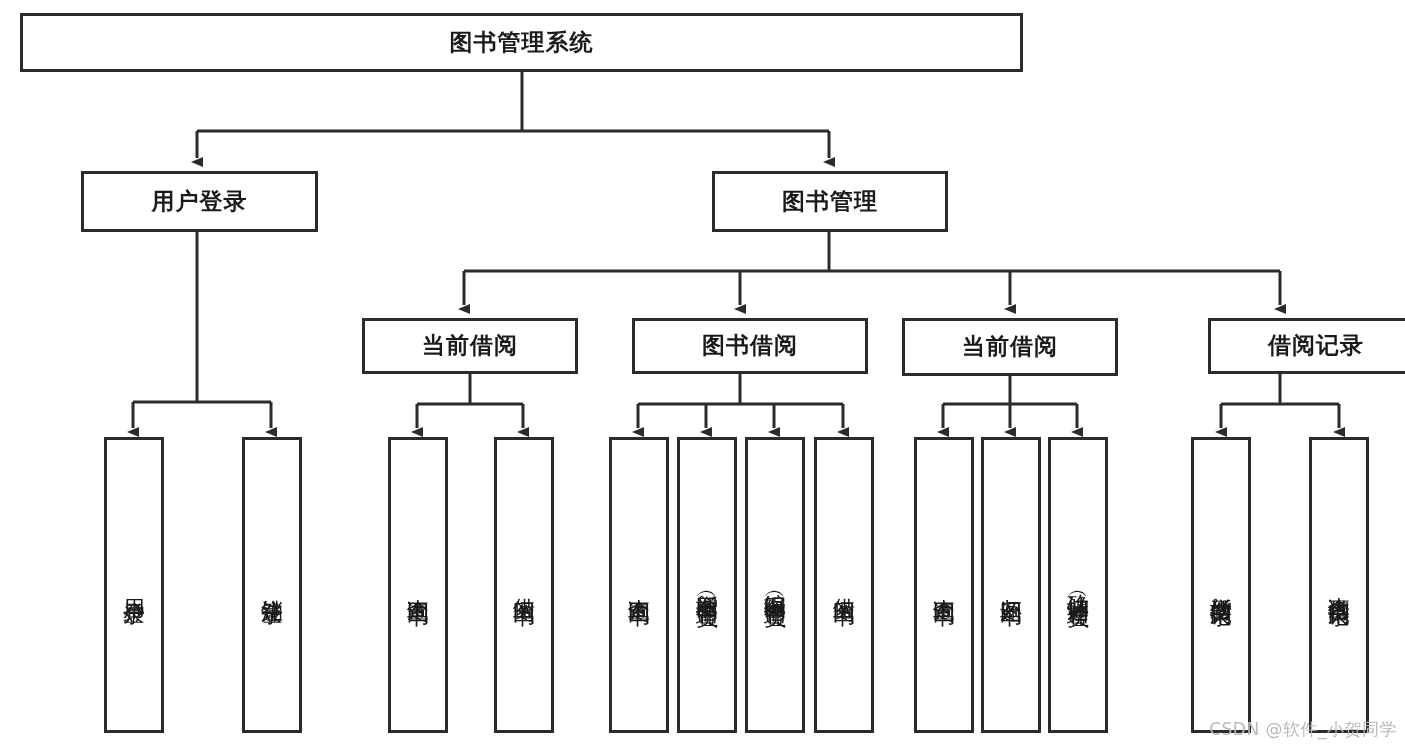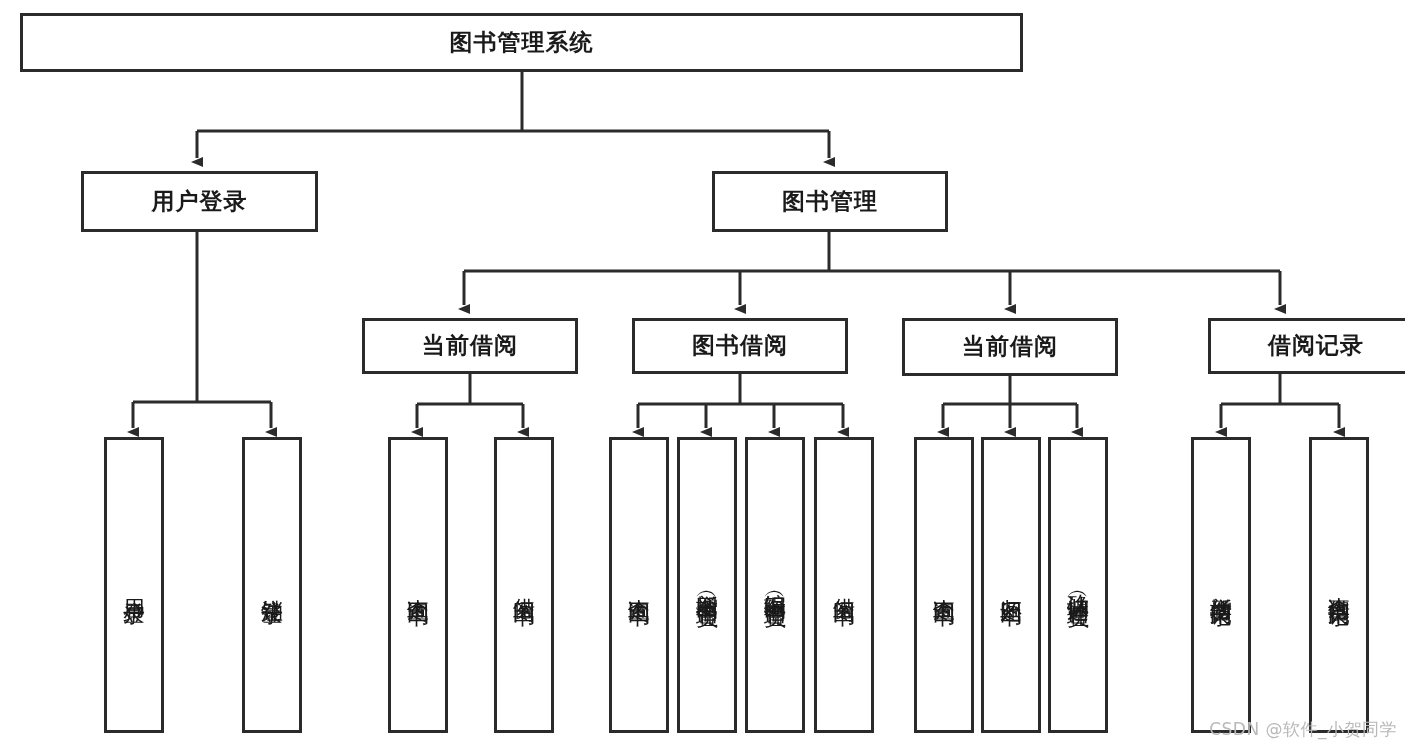--- a/index.html
+++ b/index.html
@@ -129,21 +129,21 @@
   <div class="node horiz" style="left:81px; top:171px; width:237px; height:61px;">
     <span class="lbl">用户登录</span>
   </div>
   <div class="node horiz" style="left:712px; top:171px; width:236px; height:61px;">
     <span class="lbl">图书管理</span>
   </div>
 
   <div class="node horiz" style="left:362px; top:318px; width:216px; height:56px;">
     <span class="lbl">当前借阅</span>
   </div>
-  <div class="node horiz" style="left:632px; top:318px; width:216px; height:56px;justify-content:center;">
+  <div class="node horiz" style="left:632px; top:318px; width:236px; height:56px;justify-content:center;">
     <span class="lbl">图书借阅</span>
   </div>
   <div class="node horiz" style="left:902px; top:318px; width:216px; height:58px;">
     <span class="lbl">当前借阅</span>
   </div>
   <div class="node horiz" style="left:1172px; top:318px; width:216px; height:56px;margin-left:36px;">
     <span class="lbl">借阅记录</span>
   </div>
 
   <div class="node vert" style="left:104px; top:437px; width:60px; height:296px;">

